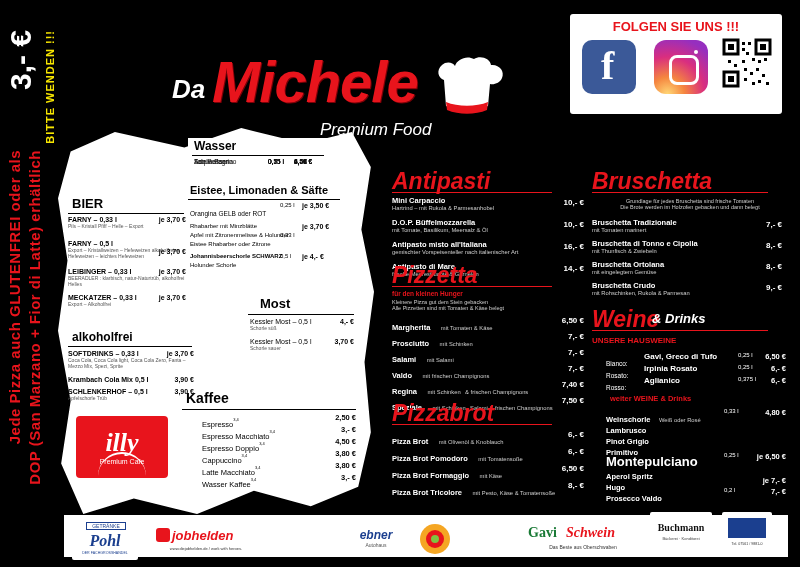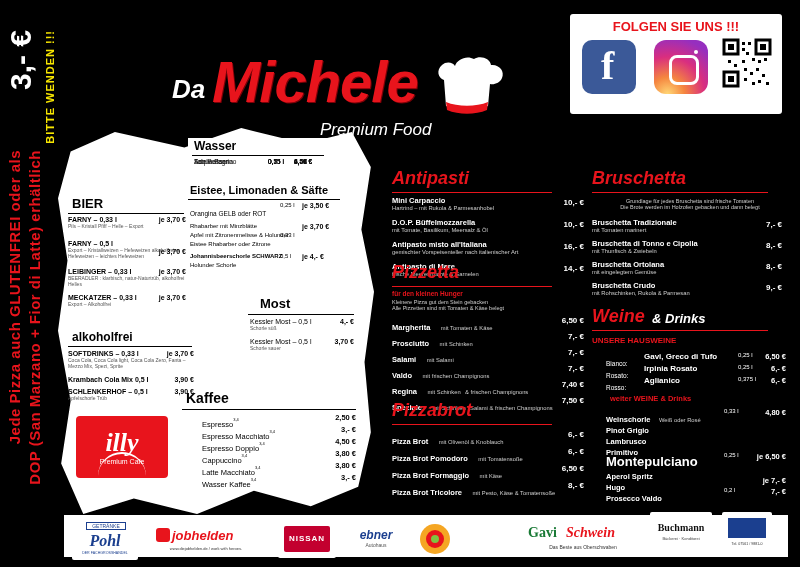--- a/index.html
+++ b/index.html
@@ -55,21 +55,21 @@
   .pbox{position:absolute;background:#fff;}
   .ptitle{font-weight:bold;}
   .row{position:relative;font-size:6.5px;line-height:9px;color:#111;}
   .nm{position:absolute;left:0;}
   .sub{color:#555;font-size:5px;}
   .sz{position:absolute;}
   .pr{position:absolute;}
   .line{position:absolute;background:#000;height:1px;}
 
   
-  .sec-h{position:absolute;color:#e8141c;font-size:18px;font-weight:bold;font-style:italic;}
+  .sec-h{position:absolute;color:#e8141c;font-size:23px;font-weight:bold;font-style:italic;}
   .f-nm{font-weight:bold;font-size:7.5px;}
   .f-ds{color:#cfcfcf;font-size:5.8px;}
   .note{position:absolute;color:#cfcfcf;font-size:5.5px;}
   .hr-red{position:absolute;height:1px;background:#e8141c;}
   .wht{color:#fff;}
 
   
   .sp{position:absolute;background:#fff;border-radius:2px;}
   .illy{position:absolute;left:76px;top:416px;width:92px;height:62px;background:#e8141c;border-radius:4px;}
   .illy .t{position:absolute;left:0;top:12px;width:92px;text-align:center;color:#fff;font-size:26px;font-weight:bold;font-style:italic;font-family:"Liberation Serif",serif;}
@@ -430,24 +430,24 @@
   </div>
   <div style="position:absolute;left:610px;top:394px;color:#e8141c;font-size:7.5px;font-weight:bold;">weiter WEINE &amp; Drinks</div>
   <div style="position:absolute;left:606px;top:408px;width:180px;">
     <div style="position:relative;height:11px;">
       <span style="color:#fff;font-size:7.5px;font-weight:bold;">Weinschorle</span>
       <span class="f-ds" style="margin-left:4px;">Weiß oder Rosé</span>
       <span style="position:absolute;left:118px;color:#fff;font-size:6px;">0,33 l</span>
       <span style="position:absolute;right:0;color:#fff;font-size:7.5px;font-weight:bold;">4,80 €</span>
     </div>
     <div style="position:relative;height:11px;">
+      <span style="color:#fff;font-size:7.5px;font-weight:bold;">Lambrusco</span>
+    </div>
+    <div style="position:relative;height:11px;">
       <span style="color:#fff;font-size:7.5px;font-weight:bold;">Pinot Grigio</span>
-    </div>
-    <div style="position:relative;height:11px;">
-      <span style="color:#fff;font-size:7.5px;font-weight:bold;">Lambrusco</span>
     </div>
     <div style="position:relative;height:11px;">
       <span style="color:#fff;font-size:7.5px;font-weight:bold;">Primitivo</span>
     </div>
     <div style="position:relative;height:13px;">
       <span style="color:#fff;font-size:13px;font-weight:bold;">Montepulciano</span>
       <span style="position:absolute;left:118px;color:#fff;font-size:6px;">0,25 l</span>
       <span style="position:absolute;right:0;color:#fff;font-size:7.5px;font-weight:bold;">je 6,50 €</span>
     </div>
     <div style="position:relative;height:11px;">
@@ -469,24 +469,20 @@
     <div style="position:absolute;left:0;top:14px;width:66px;text-align:center;color:#1b3f8f;font-size:16px;font-weight:bold;font-style:italic;font-family:'Liberation Serif',serif;">Pohl</div>
     <div style="position:absolute;left:0;top:33px;width:66px;text-align:center;font-size:3.6px;color:#1b3f8f;">DER FACHGROSSHANDEL</div>
   </div>
 
   <div class="sp" style="left:150px;top:524px;width:112px;height:32px;">
     <div style="position:absolute;left:22px;top:4px;color:#e8141c;font-size:13px;font-weight:bold;font-style:italic;">jobhelden</div>
     <div style="position:absolute;left:6px;top:4px;width:14px;height:14px;background:#e8141c;border-radius:3px;"></div>
     <div style="position:absolute;left:0;top:22px;width:112px;text-align:center;font-size:4px;color:#333;">www.diejobhelden.de / work with heroes.</div>
   </div>
 
-  <div class="sp" style="left:278px;top:520px;width:58px;height:38px;">
-    <div style="position:absolute;left:6px;top:6px;width:46px;height:26px;background:#c3002f;border-radius:2px;"></div>
-    <div style="position:absolute;left:0;top:14px;width:58px;text-align:center;color:#fff;font-size:8px;font-weight:bold;letter-spacing:1px;">NISSAN</div>
-  </div>
 
   <div class="sp" style="left:344px;top:524px;width:64px;height:30px;">
     <div style="position:absolute;left:0;top:4px;width:64px;text-align:center;color:#1b3f8f;font-size:12px;font-weight:bold;font-style:italic;">ebner</div>
     <div style="position:absolute;left:0;top:18px;width:64px;text-align:center;color:#555;font-size:5px;">Autohaus</div>
   </div>
 
   <div style="position:absolute;left:418px;top:522px;width:120px;height:34px;">
     <svg width="34" height="34" viewBox="0 0 34 34" style="position:absolute;left:0;top:0;">
       <circle cx="17" cy="17" r="15" fill="#f5a623"></circle>
       <circle cx="17" cy="17" r="9" fill="#e8141c"></circle>

